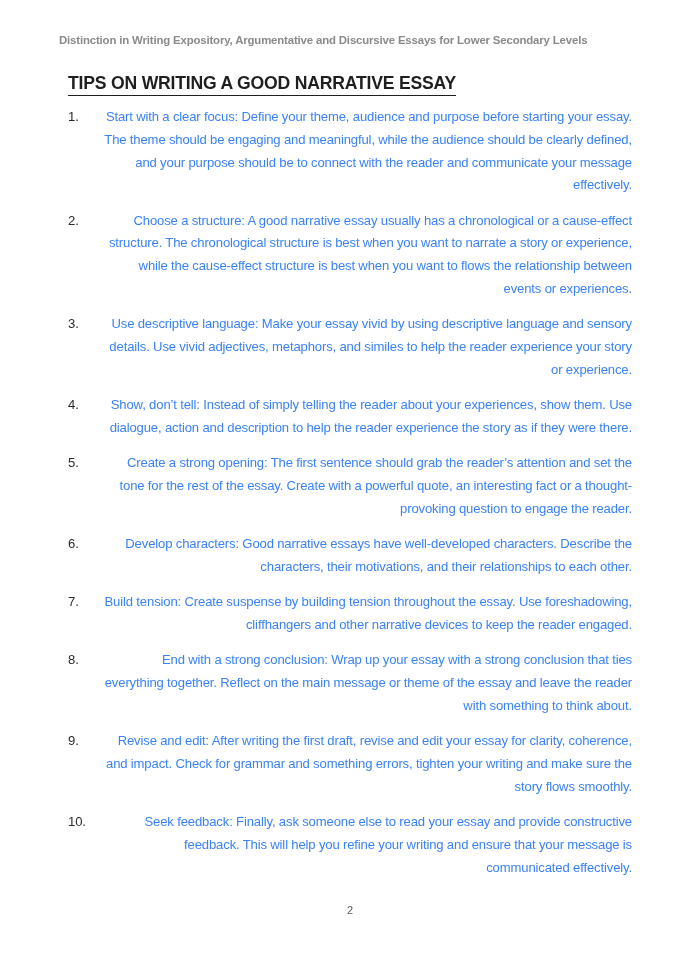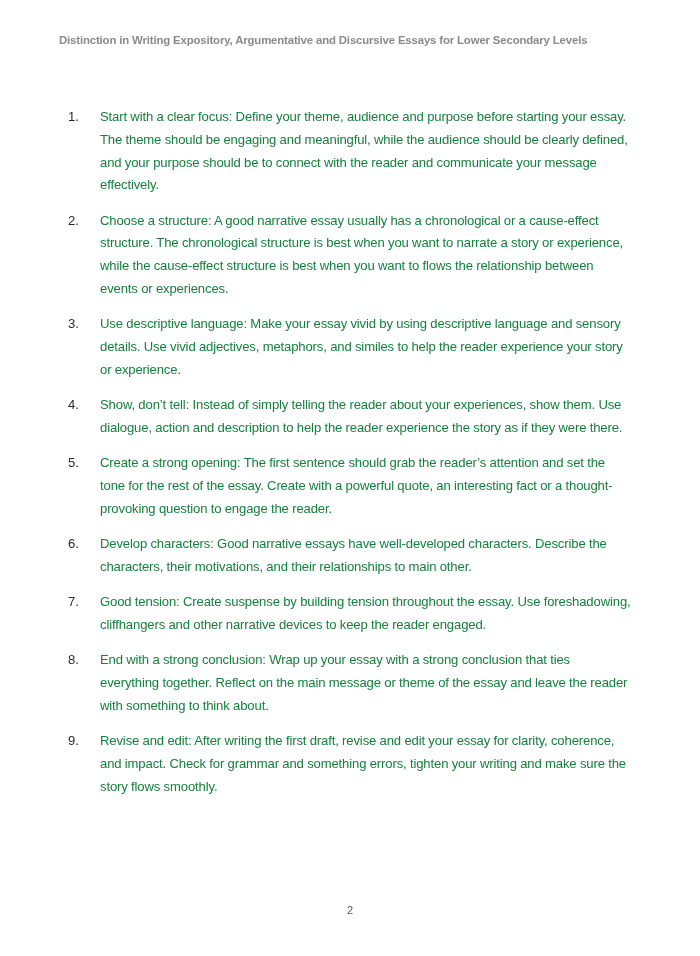--- a/index.html
+++ b/index.html
@@ -66,23 +66,23 @@
     width: 32px;
     font-size: 13.1px;
     line-height: 22.8px;
     color: #2b2b2b;
     letter-spacing: -0.1px;
   }
   .tip-text {
     flex: 1 1 auto;
     font-size: 13.1px;
     line-height: 22.8px;
-    color: #15803d;
+    color: #3b82f6;
     letter-spacing: -0.14px;
-    text-align: left;
+    text-align: right;
     word-spacing: -0.1px;
   }
 
   
   .page-number {
     position: absolute;
     top: 903px;
     left: 0;
     width: 700px;
     text-align: center;
@@ -91,20 +91,21 @@
     line-height: 14px;
   }
 </style>
 </head>
 <body>
 
 <div class="page">
 
   <div class="running-header">Distinction in Writing Expository, Argumentative and Discursive Essays for Lower Secondary Levels</div>
 
+  <div class="doc-title">TIPS ON WRITING A GOOD NARRATIVE ESSAY</div>
 
   <div class="tips-list">
 
   <div class="tip-item">
         <div class="tip-number">1.</div>
         <div class="tip-text">Start with a clear focus: Define your theme, audience and purpose before starting your essay. The theme should be engaging and meaningful, while the audience should be clearly defined, and your purpose should be to connect with the reader and communicate your message effectively.</div>
       </div>
       <div class="tip-item">
         <div class="tip-number">2.</div>
         <div class="tip-text">Choose a structure: A good narrative essay usually has a chronological or a cause-effect structure. The chronological structure is best when you want to narrate a story or experience, while the cause-effect structure is best when you want to flows the relationship between events or experiences.</div>
@@ -116,31 +117,35 @@
       <div class="tip-item">
         <div class="tip-number">4.</div>
         <div class="tip-text">Show, don’t tell: Instead of simply telling the reader about your experiences, show them. Use dialogue, action and description to help the reader experience the story as if they were there.</div>
       </div>
       <div class="tip-item">
         <div class="tip-number">5.</div>
         <div class="tip-text">Create a strong opening: The first sentence should grab the reader’s attention and set the tone for the rest of the essay. Create with a powerful quote, an interesting fact or a thought-provoking question to engage the reader.</div>
       </div>
       <div class="tip-item">
         <div class="tip-number">6.</div>
-        <div class="tip-text">Develop characters: Good narrative essays have well-developed characters. Describe the characters, their motivations, and their relationships to main other.</div>
+        <div class="tip-text">Develop characters: Good narrative essays have well-developed characters. Describe the characters, their motivations, and their relationships to each other.</div>
       </div>
       <div class="tip-item">
         <div class="tip-number">7.</div>
-        <div class="tip-text">Good tension: Create suspense by building tension throughout the essay. Use foreshadowing, cliffhangers and other narrative devices to keep the reader engaged.</div>
+        <div class="tip-text">Build tension: Create suspense by building tension throughout the essay. Use foreshadowing, cliffhangers and other narrative devices to keep the reader engaged.</div>
       </div>
       <div class="tip-item">
         <div class="tip-number">8.</div>
         <div class="tip-text">End with a strong conclusion: Wrap up your essay with a strong conclusion that ties everything together. Reflect on the main message or theme of the essay and leave the reader with something to think about.</div>
       </div>
       <div class="tip-item">
         <div class="tip-number">9.</div>
         <div class="tip-text">Revise and edit: After writing the first draft, revise and edit your essay for clarity, coherence, and impact. Check for grammar and something errors, tighten your writing and make sure the story flows smoothly.</div>
       </div>
+      <div class="tip-item">
+        <div class="tip-number">10.</div>
+        <div class="tip-text">Seek feedback: Finally, ask someone else to read your essay and provide constructive feedback. This will help you refine your writing and ensure that your message is communicated effectively.</div>
+      </div>
     </div>
 
   <div class="page-number">2</div>
 
 </div>
 
 </body></html>

